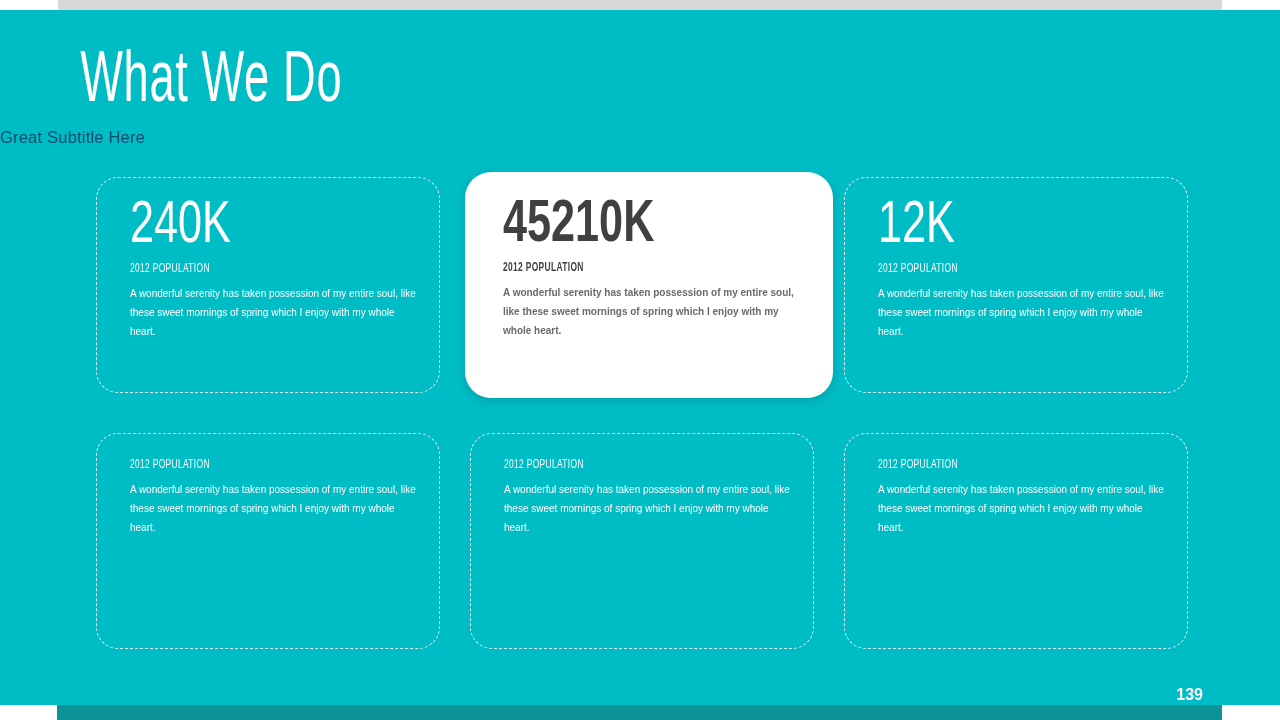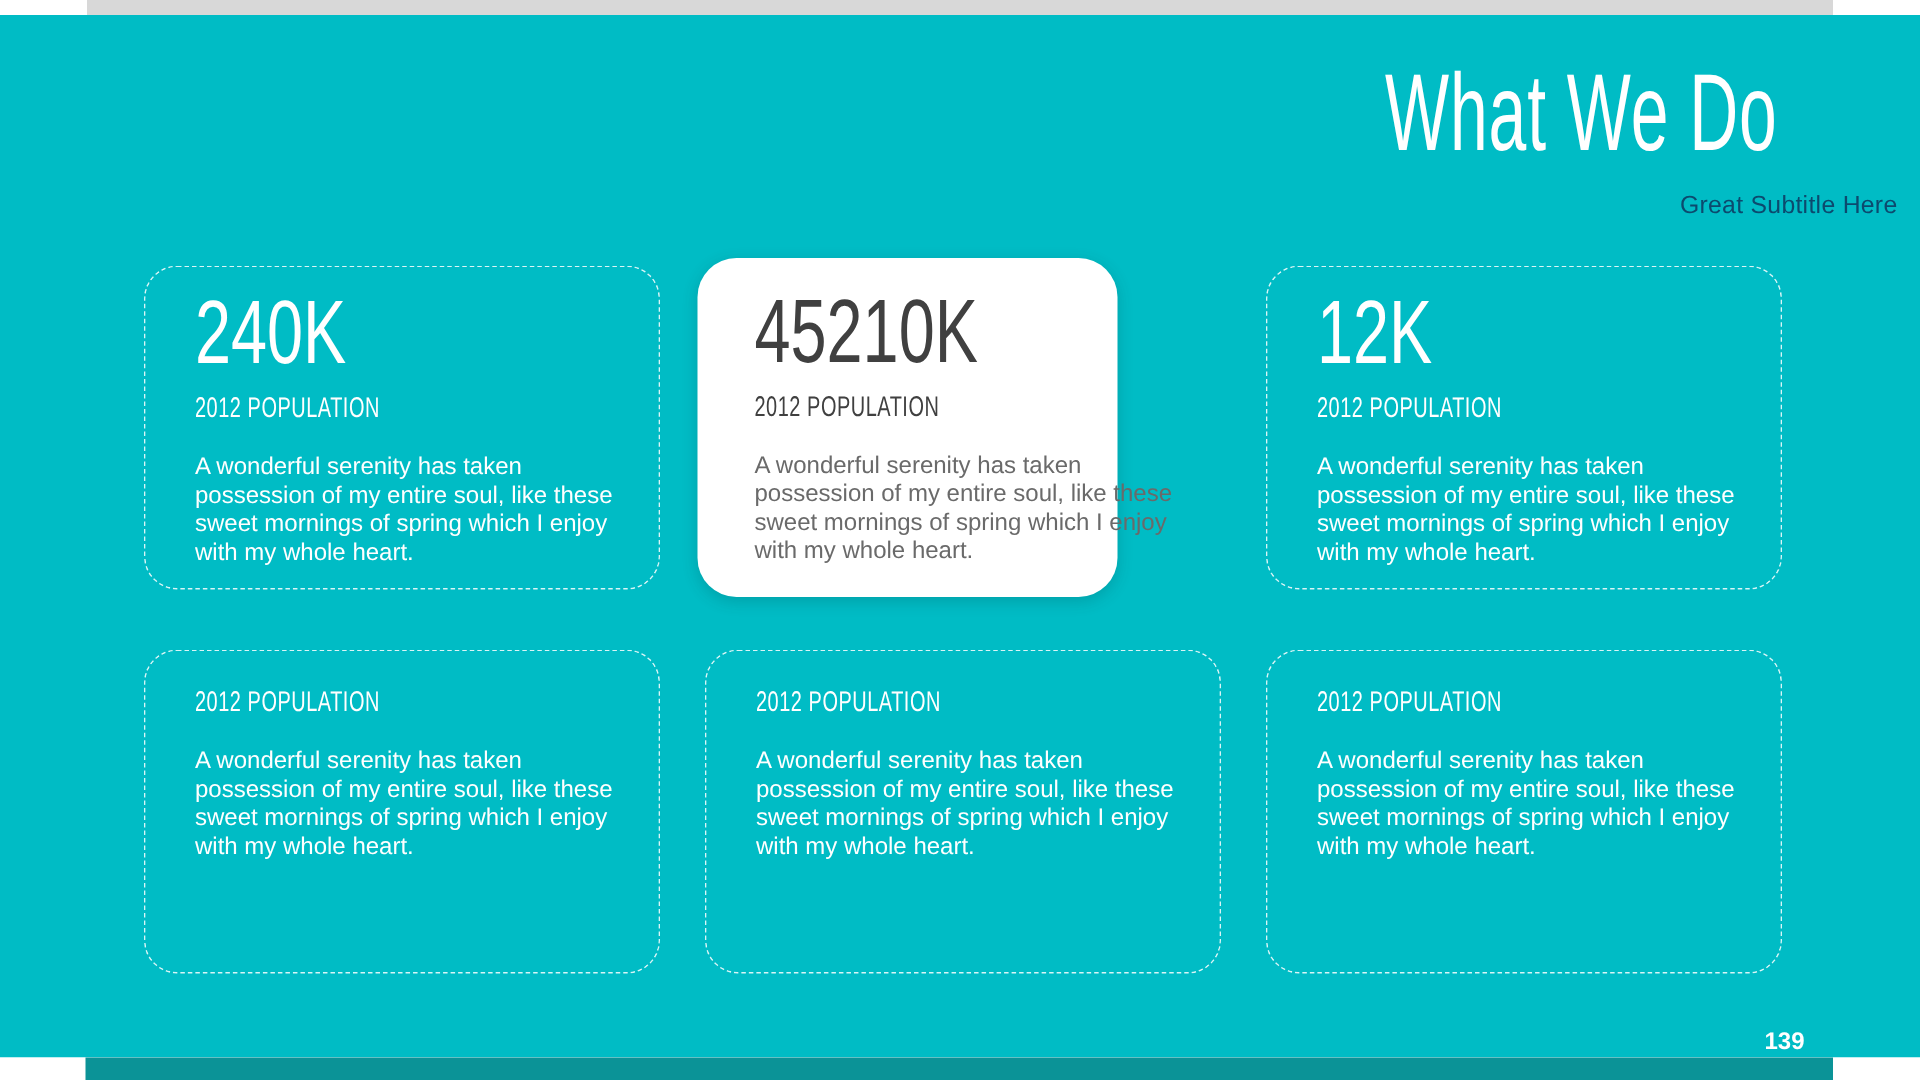--- a/index.html
+++ b/index.html
@@ -20,48 +20,49 @@
   
   .edge-top{position:absolute;top:0;left:0;width:1280px;height:10px;background:var(--frame-white)}
   .edge-top .edge-bar{position:absolute;left:58px;right:58px;top:0;bottom:0;background:var(--adjacent-slide-gray)}
   .edge-bottom{position:absolute;top:705px;left:0;width:1280px;height:15px;background:var(--frame-white)}
   .edge-bottom .edge-bar{position:absolute;left:57px;right:58px;top:0;bottom:0;background:var(--adjacent-slide-teal)}
   
   .slide{
     position:absolute;top:10px;left:0;width:1280px;height:695px;
     background:var(--background-teal);color:#fff;
   }
-  .slide-header{position:absolute;top:29px;left:0;right:15px;text-align:right}
+  .slide-header{position:absolute;top:29px;left:0;right:0;text-align:left}
   .slide-title{font-weight:normal;font-size:73px;line-height:1;white-space:nowrap}
   .slide-title .cond{display:inline-block;transform:scaleX(0.62);transform-origin:center;letter-spacing:1px}
   .slide-subtitle{margin-top:16px;font-size:16.5px;color:#0c4a6e;letter-spacing:.2px}
   
   .cards{
     position:absolute;left:96px;top:167px;
     display:grid;grid-template-columns:repeat(3,344px);
     grid-auto-rows:216px;column-gap:30px;row-gap:40px;
   }
   .card{
     position:relative;width:344px;height:216px;
     border:1px dashed rgba(255,255,255,.85);
     border-radius:22px;
     padding:14px 20px 0 33px;
   }
   .card .value{font-size:60px;line-height:1;white-space:nowrap}
   .card .value .cond{display:inline-block;transform:scaleX(0.72);transform-origin:left center}
-  .card .label{margin-top:10px;font-size:19px;line-height:1.15;white-space:nowrap}
+  .card .label{margin-top:10px;font-size:12px;line-height:1.15;white-space:nowrap}
   .card .label .cond{display:inline-block;transform:scaleX(0.7);transform-origin:left center;letter-spacing:.5px}
-  .card .desc{margin-top:18px;width:292px;font-size:16px;line-height:19.2px;color:#fff}
+  .card .desc{margin-top:8px;width:292px;font-size:10px;line-height:19.2px;color:#fff}
   .card.highlight{
     border:none;background:var(--frame-white);
     border-radius:26px;margin:-5px;
-    width:280px;height:226px;
+    width:368px;height:226px;
     padding:19px 25px 0 38px;
     box-shadow:0 3px 10px rgba(0,60,64,.20);
     color:var(--highlight-value-dark);
+    font-weight:bold;
   }
   .card.highlight .desc{color:var(--highlight-body-gray)}
   .page-number{
     position:absolute;top:676px;right:77px;
     font-size:16px;font-weight:bold;color:#fff;
   }
 </style>
 </head>
 <body>
 

